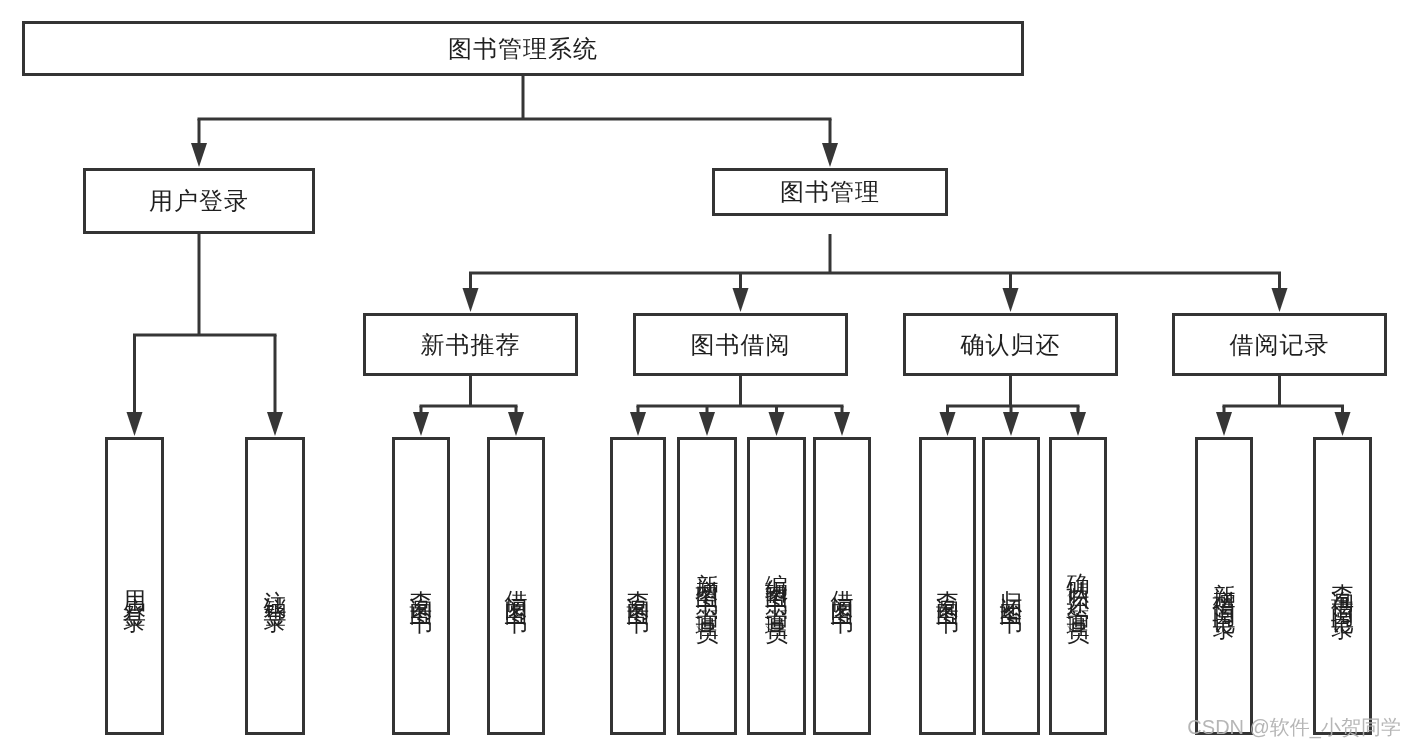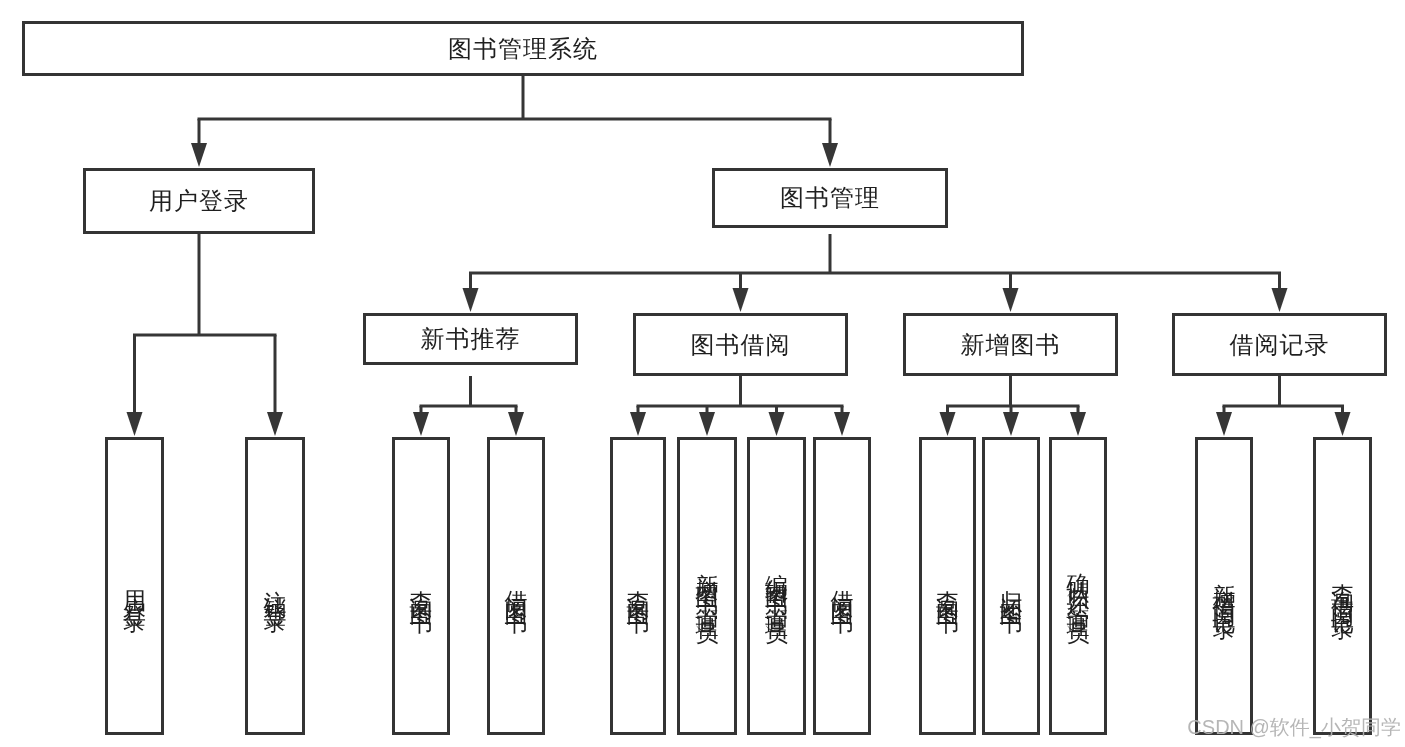--- a/index.html
+++ b/index.html
@@ -108,31 +108,31 @@
       <line x1="1342.5" y1="406" x2="1342.5" y2="417" stroke="#363636" stroke-width="3"></line>
       <polygon points="1342.5,436 1334.5,412 1350.5,412" fill="#363636"></polygon>
     </svg>
   <div id="nodes">
       <div class="node h" style="left: 22px; top: 13px; width: 1002px; height: 55px; margin-top: 8px;">
         <span class="lbl">图书管理系统</span>
       </div>
       <div class="node h" style="left: 83px; top: 168px; width: 232px; height: 66px;">
         <span class="lbl">用户登录</span>
       </div>
-      <div class="node h" style="left: 712px; top: 168px; width: 236px; height: 60px;">
+      <div class="node h" style="left: 712px; top: 168px; width: 236px; height: 48px;">
         <span class="lbl">图书管理</span>
       </div>
-      <div class="node h" style="left: 363px; top: 313px; width: 215px; height: 52px;">
+      <div class="node h" style="left: 363px; top: 313px; width: 215px; height: 63px;">
         <span class="lbl">新书推荐</span>
       </div>
       <div class="node h" style="left: 633px; top: 313px; width: 215px; height: 63px;">
         <span class="lbl">图书借阅</span>
       </div>
       <div class="node h" style="left: 903px; top: 313px; width: 215px; height: 63px;">
-        <span class="lbl">新增图书</span>
+        <span class="lbl">确认归还</span>
       </div>
       <div class="node h" style="left: 1172px; top: 313px; width: 215px; height: 63px; align-items: center;">
         <span class="lbl">借阅记录</span>
       </div>
       <div class="node v" style="left: 105px; top: 437px; width: 59px; height: 298px;">
         <span class="lbl">用户登录</span>
       </div>
       <div class="node v" style="left: 245px; top: 437px; width: 60px; height: 298px;">
         <span class="lbl">注销登录</span>
       </div>

